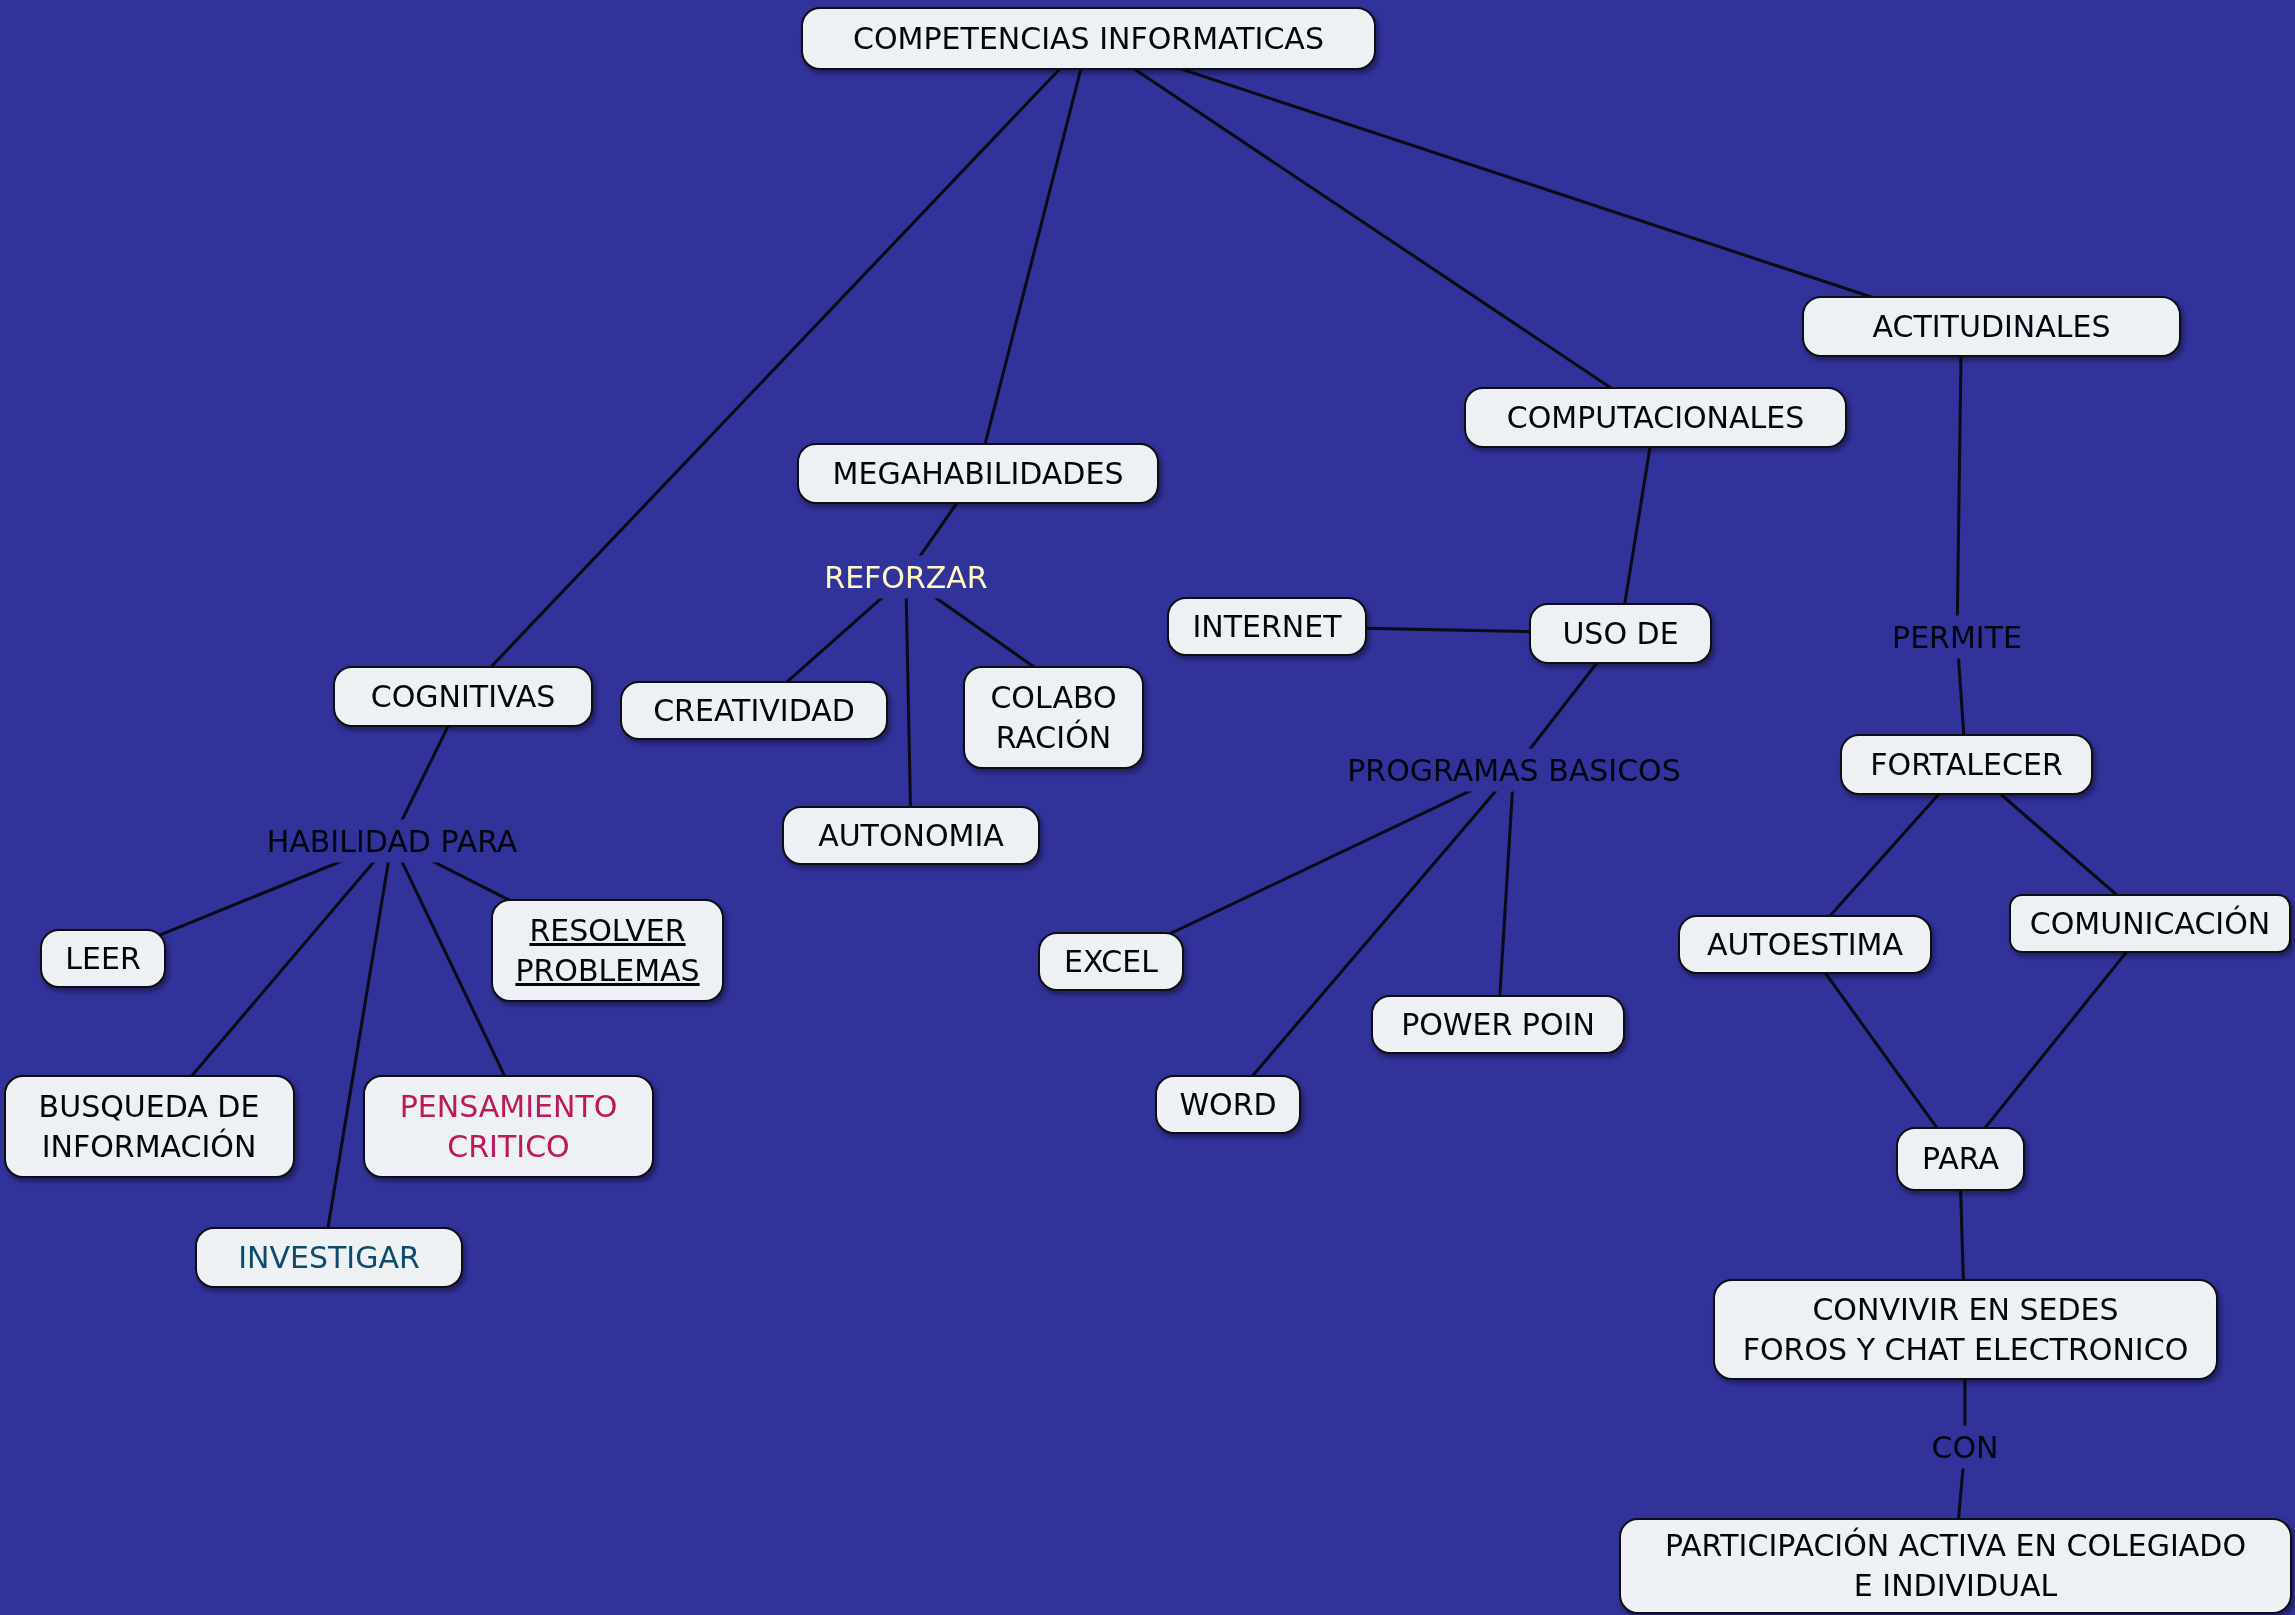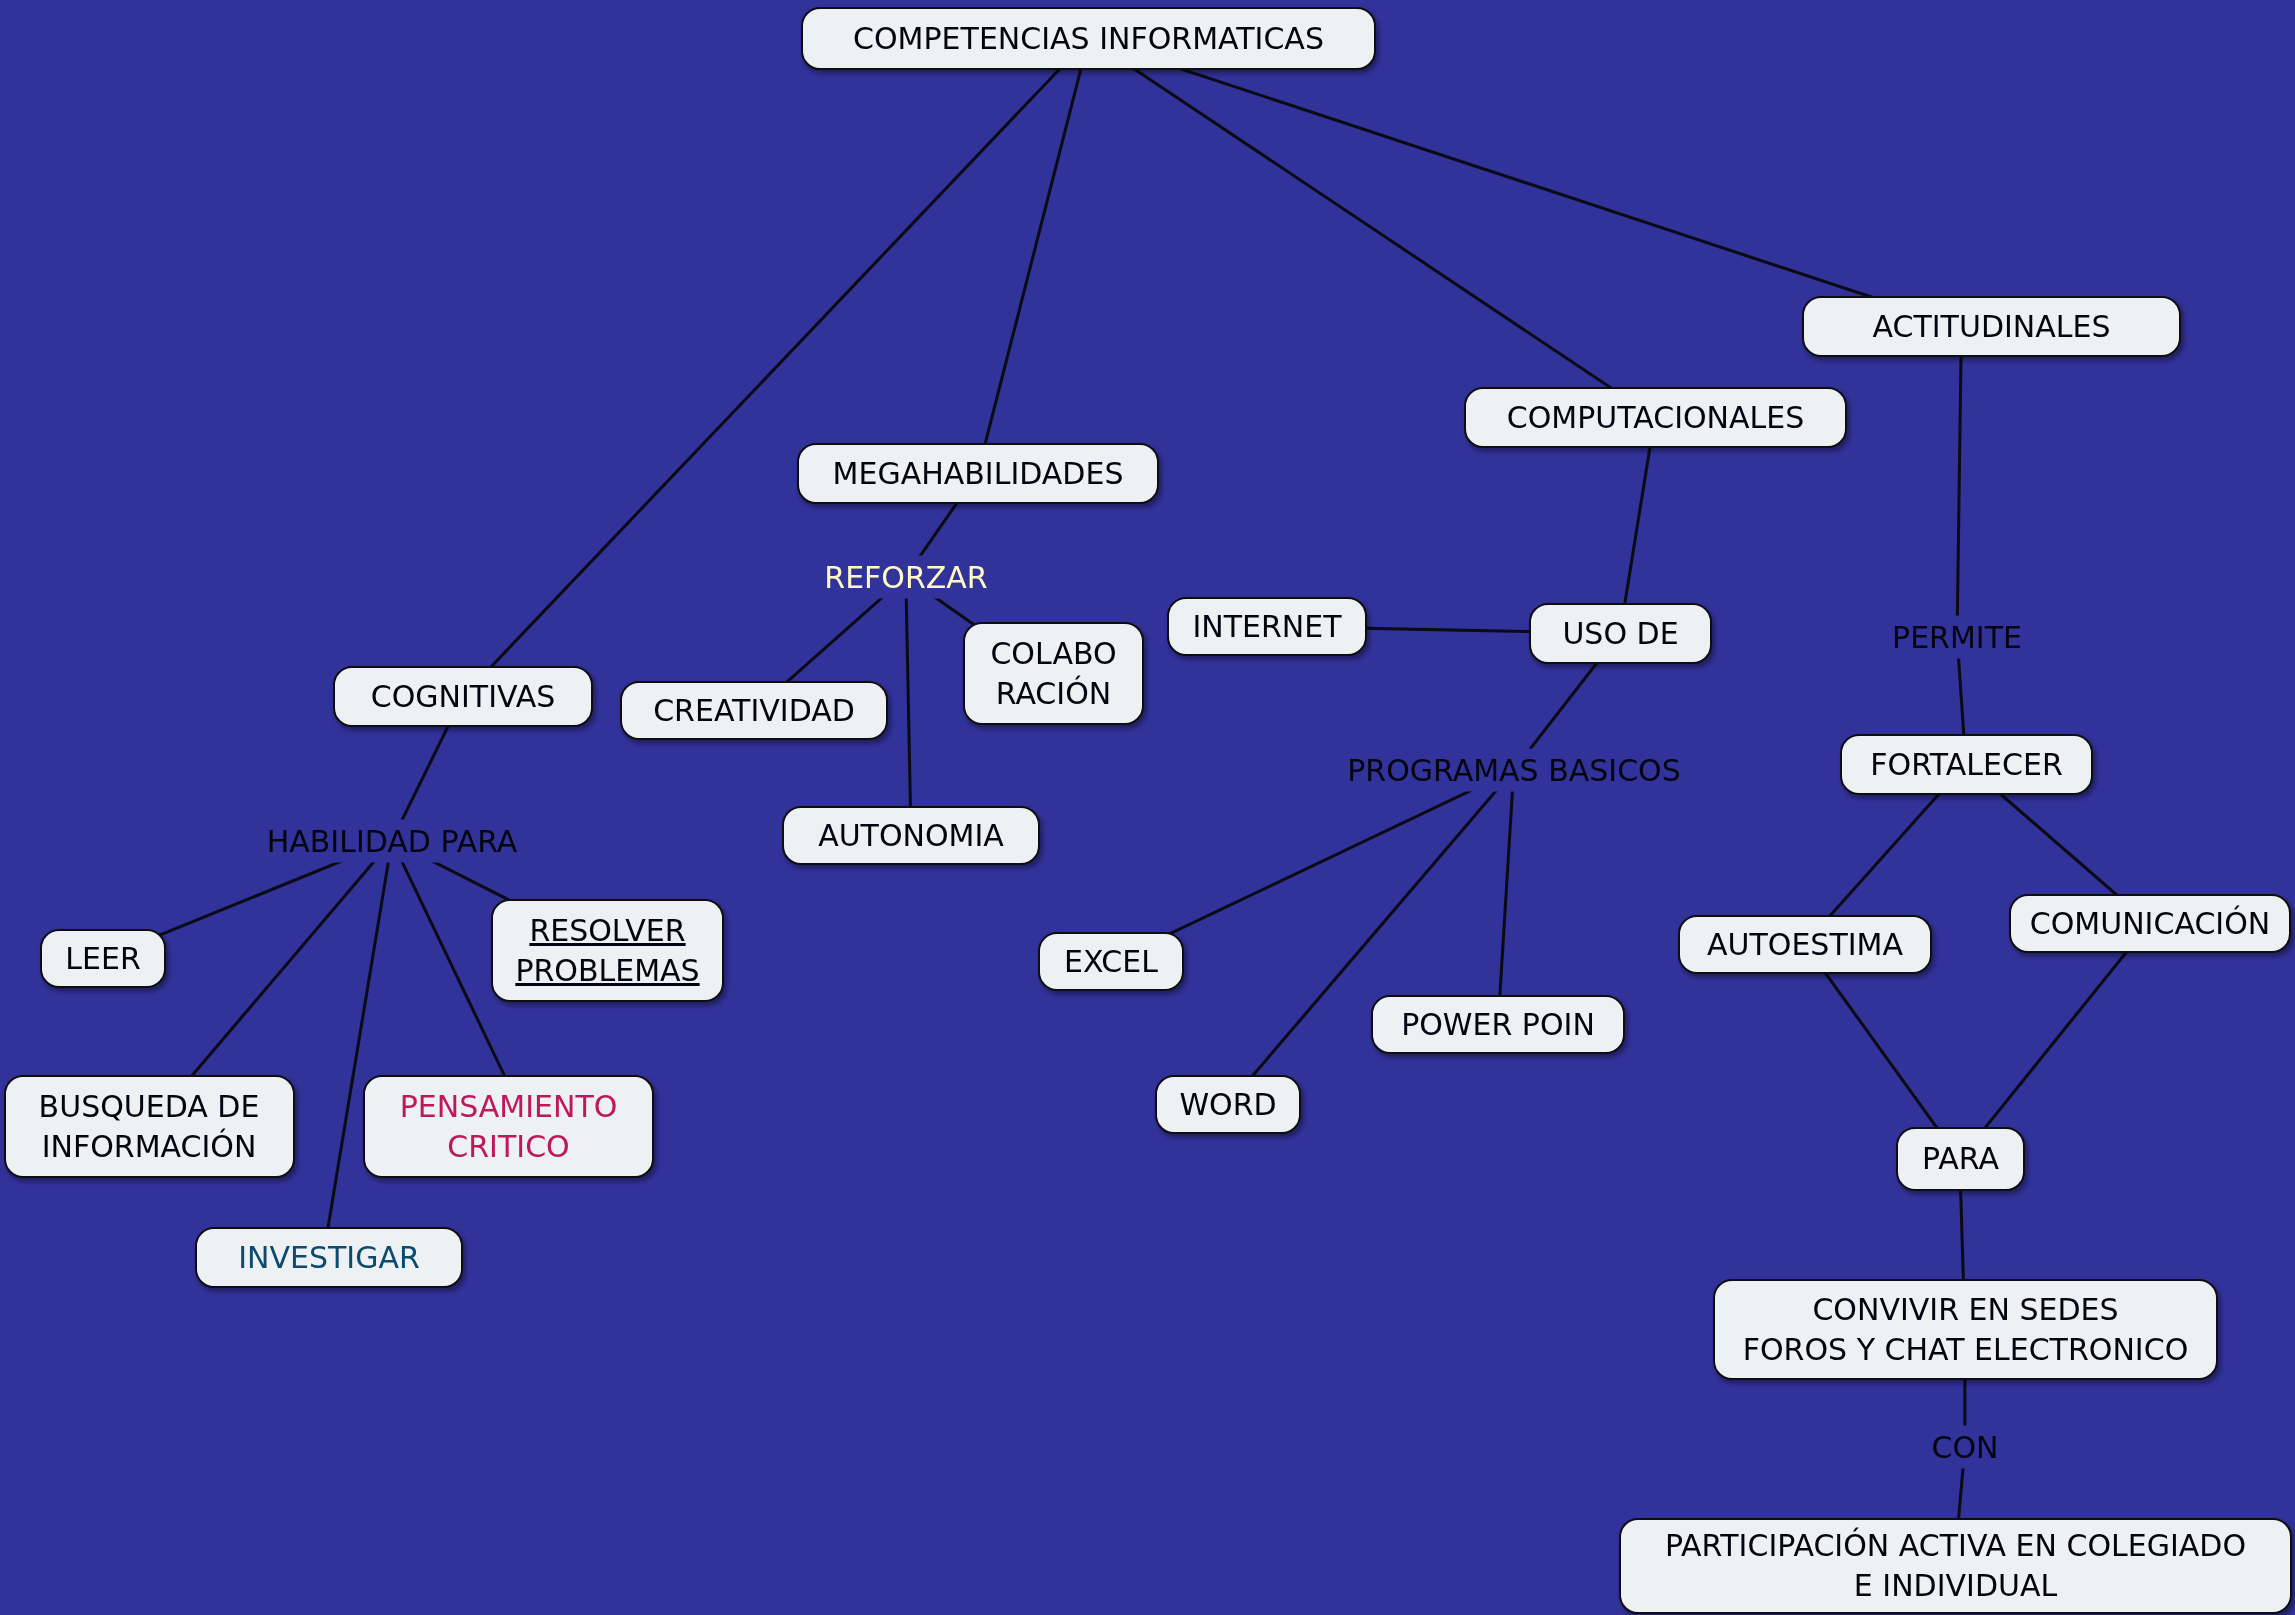--- a/index.html
+++ b/index.html
@@ -98,31 +98,31 @@
       <div class="node-box" style="left: 801px; top: 7px; width: 575px; height: 63px; background: rgb(237, 241, 243); border-color: rgb(14, 14, 18); color: rgb(5, 5, 16);">COMPETENCIAS INFORMATICAS</div>
       <div class="node-box" style="left: 1802px; top: 296px; width: 379px; height: 61px; background: rgb(237, 241, 243); border-color: rgb(14, 14, 18); color: rgb(5, 5, 16);">ACTITUDINALES</div>
       <div class="node-box" style="left: 1464px; top: 387px; width: 383px; height: 61px; background: rgb(237, 241, 243); border-color: rgb(14, 14, 18); color: rgb(5, 5, 16);">COMPUTACIONALES</div>
       <div class="node-box" style="left: 797px; top: 443px; width: 362px; height: 61px; background: rgb(237, 241, 243); border-color: rgb(14, 14, 18); color: rgb(5, 5, 16);">MEGAHABILIDADES</div>
       <div class="link-label" style="left: 906px; top: 577px; background: rgb(50, 50, 155); color: #fef9c3;">REFORZAR</div>
       <div class="node-box" style="left: 1167px; top: 597px; width: 200px; height: 59px; background: rgb(237, 241, 243); border-color: rgb(14, 14, 18); color: rgb(5, 5, 16);">INTERNET</div>
       <div class="node-box" style="left: 1529px; top: 603px; width: 183px; height: 61px; background: rgb(237, 241, 243); border-color: rgb(14, 14, 18); color: rgb(5, 5, 16);">USO DE</div>
       <div class="link-label" style="left: 1957px; top: 637px; background: rgb(50, 50, 155); color: rgb(5, 5, 16);">PERMITE</div>
       <div class="node-box" style="left: 333px; top: 666px; width: 260px; height: 61px; background: rgb(237, 241, 243); border-color: rgb(14, 14, 18); color: rgb(5, 5, 16);">COGNITIVAS</div>
       <div class="node-box" style="left: 620px; top: 681px; width: 268px; height: 59px; background: rgb(237, 241, 243); border-color: rgb(14, 14, 18); color: rgb(5, 5, 16);">CREATIVIDAD</div>
-      <div class="node-box" style="left: 963px; top: 622px; width: 181px; height: 103px; background: rgb(237, 241, 243); border-color: rgb(14, 14, 18); color: rgb(5, 5, 16);">COLABO
+      <div class="node-box" style="left: 963px; top: 666px; width: 181px; height: 103px; background: rgb(237, 241, 243); border-color: rgb(14, 14, 18); color: rgb(5, 5, 16);">COLABO
 RACIÓN</div>
       <div class="node-box" style="left: 1840px; top: 734px; width: 253px; height: 61px; background: rgb(237, 241, 243); border-color: rgb(14, 14, 18); color: rgb(5, 5, 16);">FORTALECER</div>
       <div class="link-label" style="left: 1514px; top: 770px; background: rgb(50, 50, 155); color: rgb(5, 5, 16);">PROGRAMAS BASICOS</div>
       <div class="node-box" style="left: 782px; top: 806px; width: 258px; height: 59px; background: rgb(237, 241, 243); border-color: rgb(14, 14, 18); color: rgb(5, 5, 16);">AUTONOMIA</div>
       <div class="link-label" style="left: 392px; top: 841px; background: rgb(50, 50, 155); color: rgb(5, 5, 16);">HABILIDAD PARA</div>
       <div class="node-box" style="left: 40px; top: 929px; width: 126px; height: 59px; background: rgb(237, 241, 243); border-color: rgb(14, 14, 18); color: rgb(5, 5, 16);">LEER</div>
       <div class="node-box" style="left: 491px; top: 899px; width: 233px; height: 103px; background: rgb(237, 241, 243); border-color: rgb(14, 14, 18); color: rgb(5, 5, 16); text-decoration: underline;">RESOLVER
 PROBLEMAS</div>
       <div class="node-box" style="left: 1678px; top: 915px; width: 254px; height: 59px; background: rgb(237, 241, 243); border-color: rgb(14, 14, 18); color: rgb(5, 5, 16);">AUTOESTIMA</div>
-      <div class="node-box" style="left: 2009px; top: 894px; width: 282px; height: 59px; background: rgb(237, 241, 243); border-color: rgb(14, 14, 18); color: rgb(5, 5, 16);">COMUNICACIÓN</div>
+      <div class="node-box" style="left: 2009px; top: 894px; width: 282px; height: 59px; background: rgb(237, 241, 243); border-color: rgb(14, 14, 18); color: rgb(5, 5, 16); border-radius: 13px;">COMUNICACIÓN</div>
       <div class="node-box" style="left: 1038px; top: 932px; width: 146px; height: 59px; background: rgb(237, 241, 243); border-color: rgb(14, 14, 18); color: rgb(5, 5, 16);">EXCEL</div>
       <div class="node-box" style="left: 1371px; top: 995px; width: 254px; height: 59px; background: rgb(237, 241, 243); border-color: rgb(14, 14, 18); color: rgb(5, 5, 16);">POWER POIN</div>
       <div class="node-box" style="left: 3.5px; top: 1075px; width: 291px; height: 103px; background: rgb(237, 241, 243); border-color: rgb(14, 14, 18); color: rgb(5, 5, 16);">BUSQUEDA DE
 INFORMACIÓN</div>
       <div class="node-box" style="left: 363px; top: 1075px; width: 291px; height: 103px; background: rgb(237, 241, 243); border-color: rgb(14, 14, 18); color: #be185d;">PENSAMIENTO
 CRITICO</div>
       <div class="node-box" style="left: 1155px; top: 1075px; width: 146px; height: 59px; background: rgb(237, 241, 243); border-color: rgb(14, 14, 18); color: rgb(5, 5, 16);">WORD</div>
       <div class="node-box" style="left: 1896px; top: 1127px; width: 129px; height: 64px; background: rgb(237, 241, 243); border-color: rgb(14, 14, 18); color: rgb(5, 5, 16);">PARA</div>
       <div class="node-box" style="left: 195px; top: 1227px; width: 268px; height: 61px; background: rgb(237, 241, 243); border-color: rgb(14, 14, 18); color: #0c4a6e;">INVESTIGAR</div>
       <div class="node-box" style="left: 1713px; top: 1279px; width: 505px; height: 101px; background: rgb(237, 241, 243); border-color: rgb(14, 14, 18); color: rgb(5, 5, 16);">CONVIVIR EN SEDES

